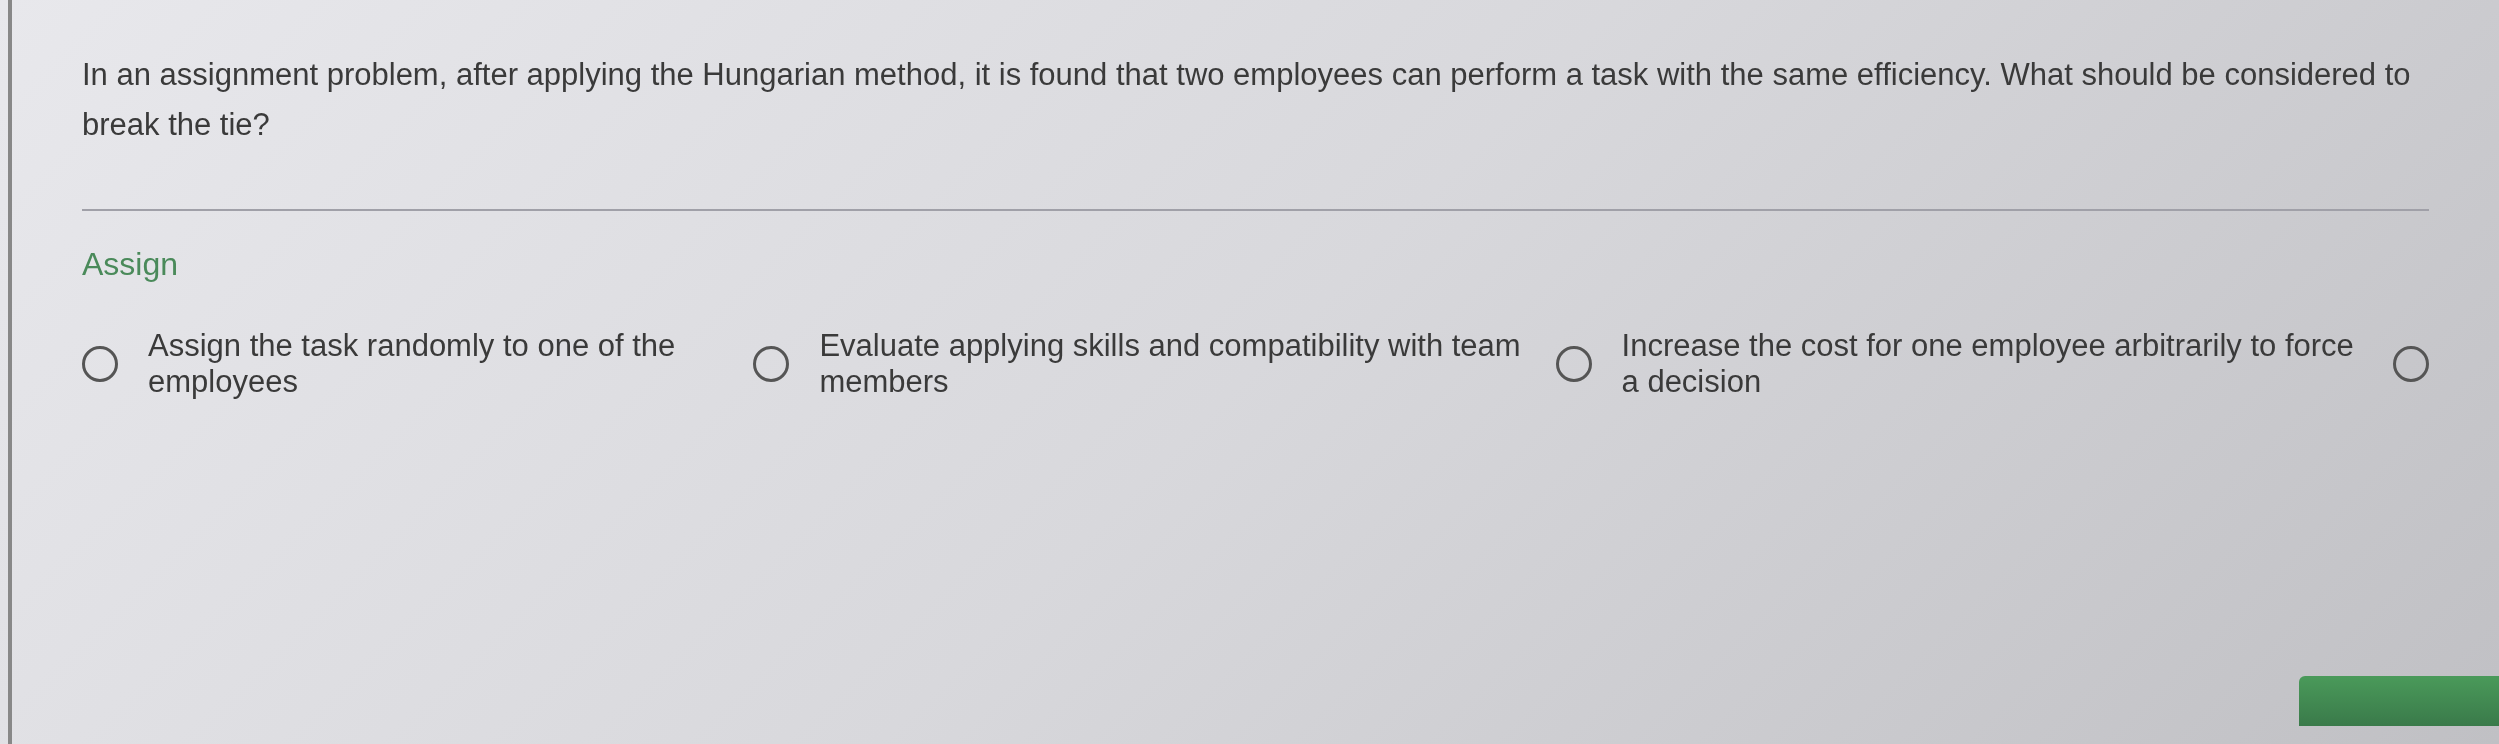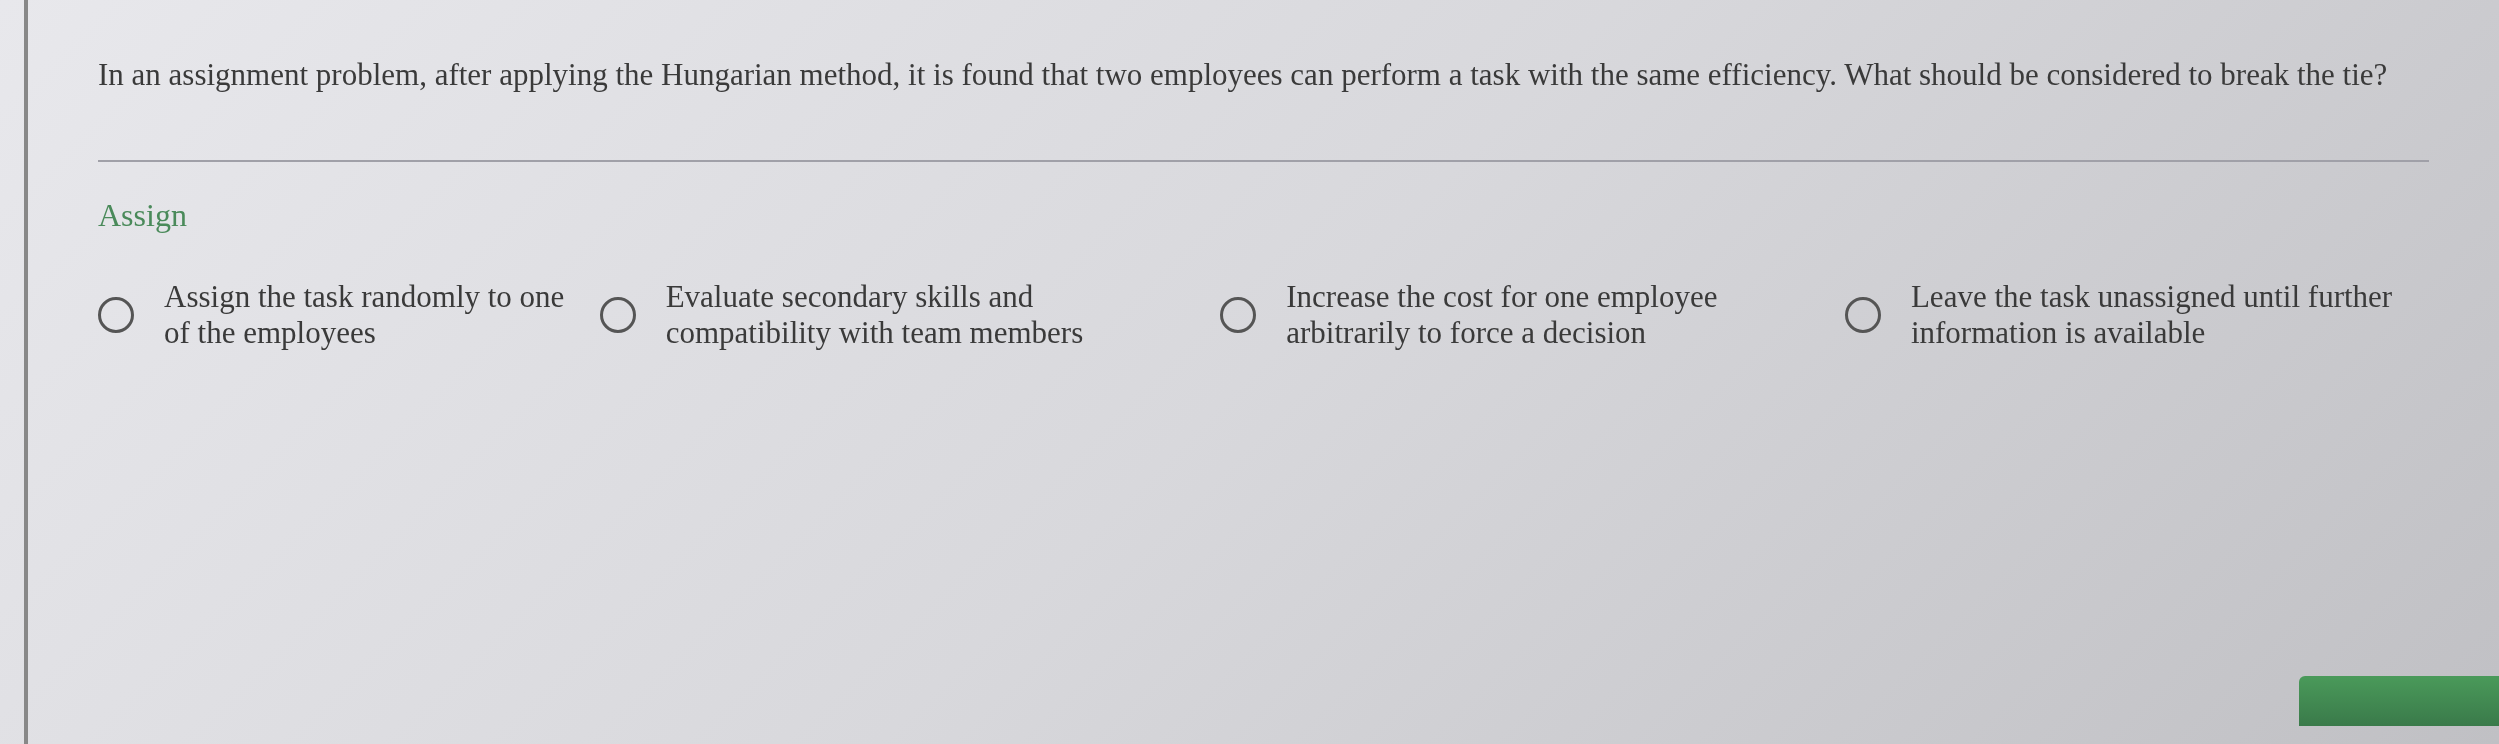--- a/index.html
+++ b/index.html
@@ -13,23 +13,22 @@
       background: linear-gradient(135deg, #e8e8ec 0%, #d8d8dc 50%, #c0c0c4 100%);
       width: 2499px;
       height: 744px;
       position: relative;
       overflow: hidden;
     }
     
     .container {
       padding: 50px 70px 23px 70px;
       border-left: 4px solid #888;
-      margin-left: 24px;
+      margin-left: 8px;
       height: 100%;
-      font-family: Liberation Serif, serif;
     }
     
     .question-text {
       font-size: 31px;
       color: #3a3a3a;
       line-height: 1.6;
       margin-bottom: 60px;
       font-weight: 400;
     }
     
@@ -96,29 +95,28 @@
 
   <div class="options-list">
 
     <div class="option-row">
       <div class="radio-circle"></div>
       <div class="option-text">Assign the task randomly to one of the employees</div>
     </div>
 
     <div class="option-row">
       <div class="radio-circle"></div>
-      <div class="option-text">Evaluate secondary skills and compatibility with team members</div>
+      <div class="option-text">Evaluate applying skills and compatibility with team members</div>
     </div>
 
     <div class="option-row">
       <div class="radio-circle"></div>
       <div class="option-text">Increase the cost for one employee arbitrarily to force a decision</div>
     </div>
 
     <div class="option-row">
       <div class="radio-circle"></div>
-      <div class="option-text">Leave the task unassigned until further information is available</div>
     </div>
 
   </div>
 </div>
 
 <div class="green-button"></div>
 
 </body></html>

